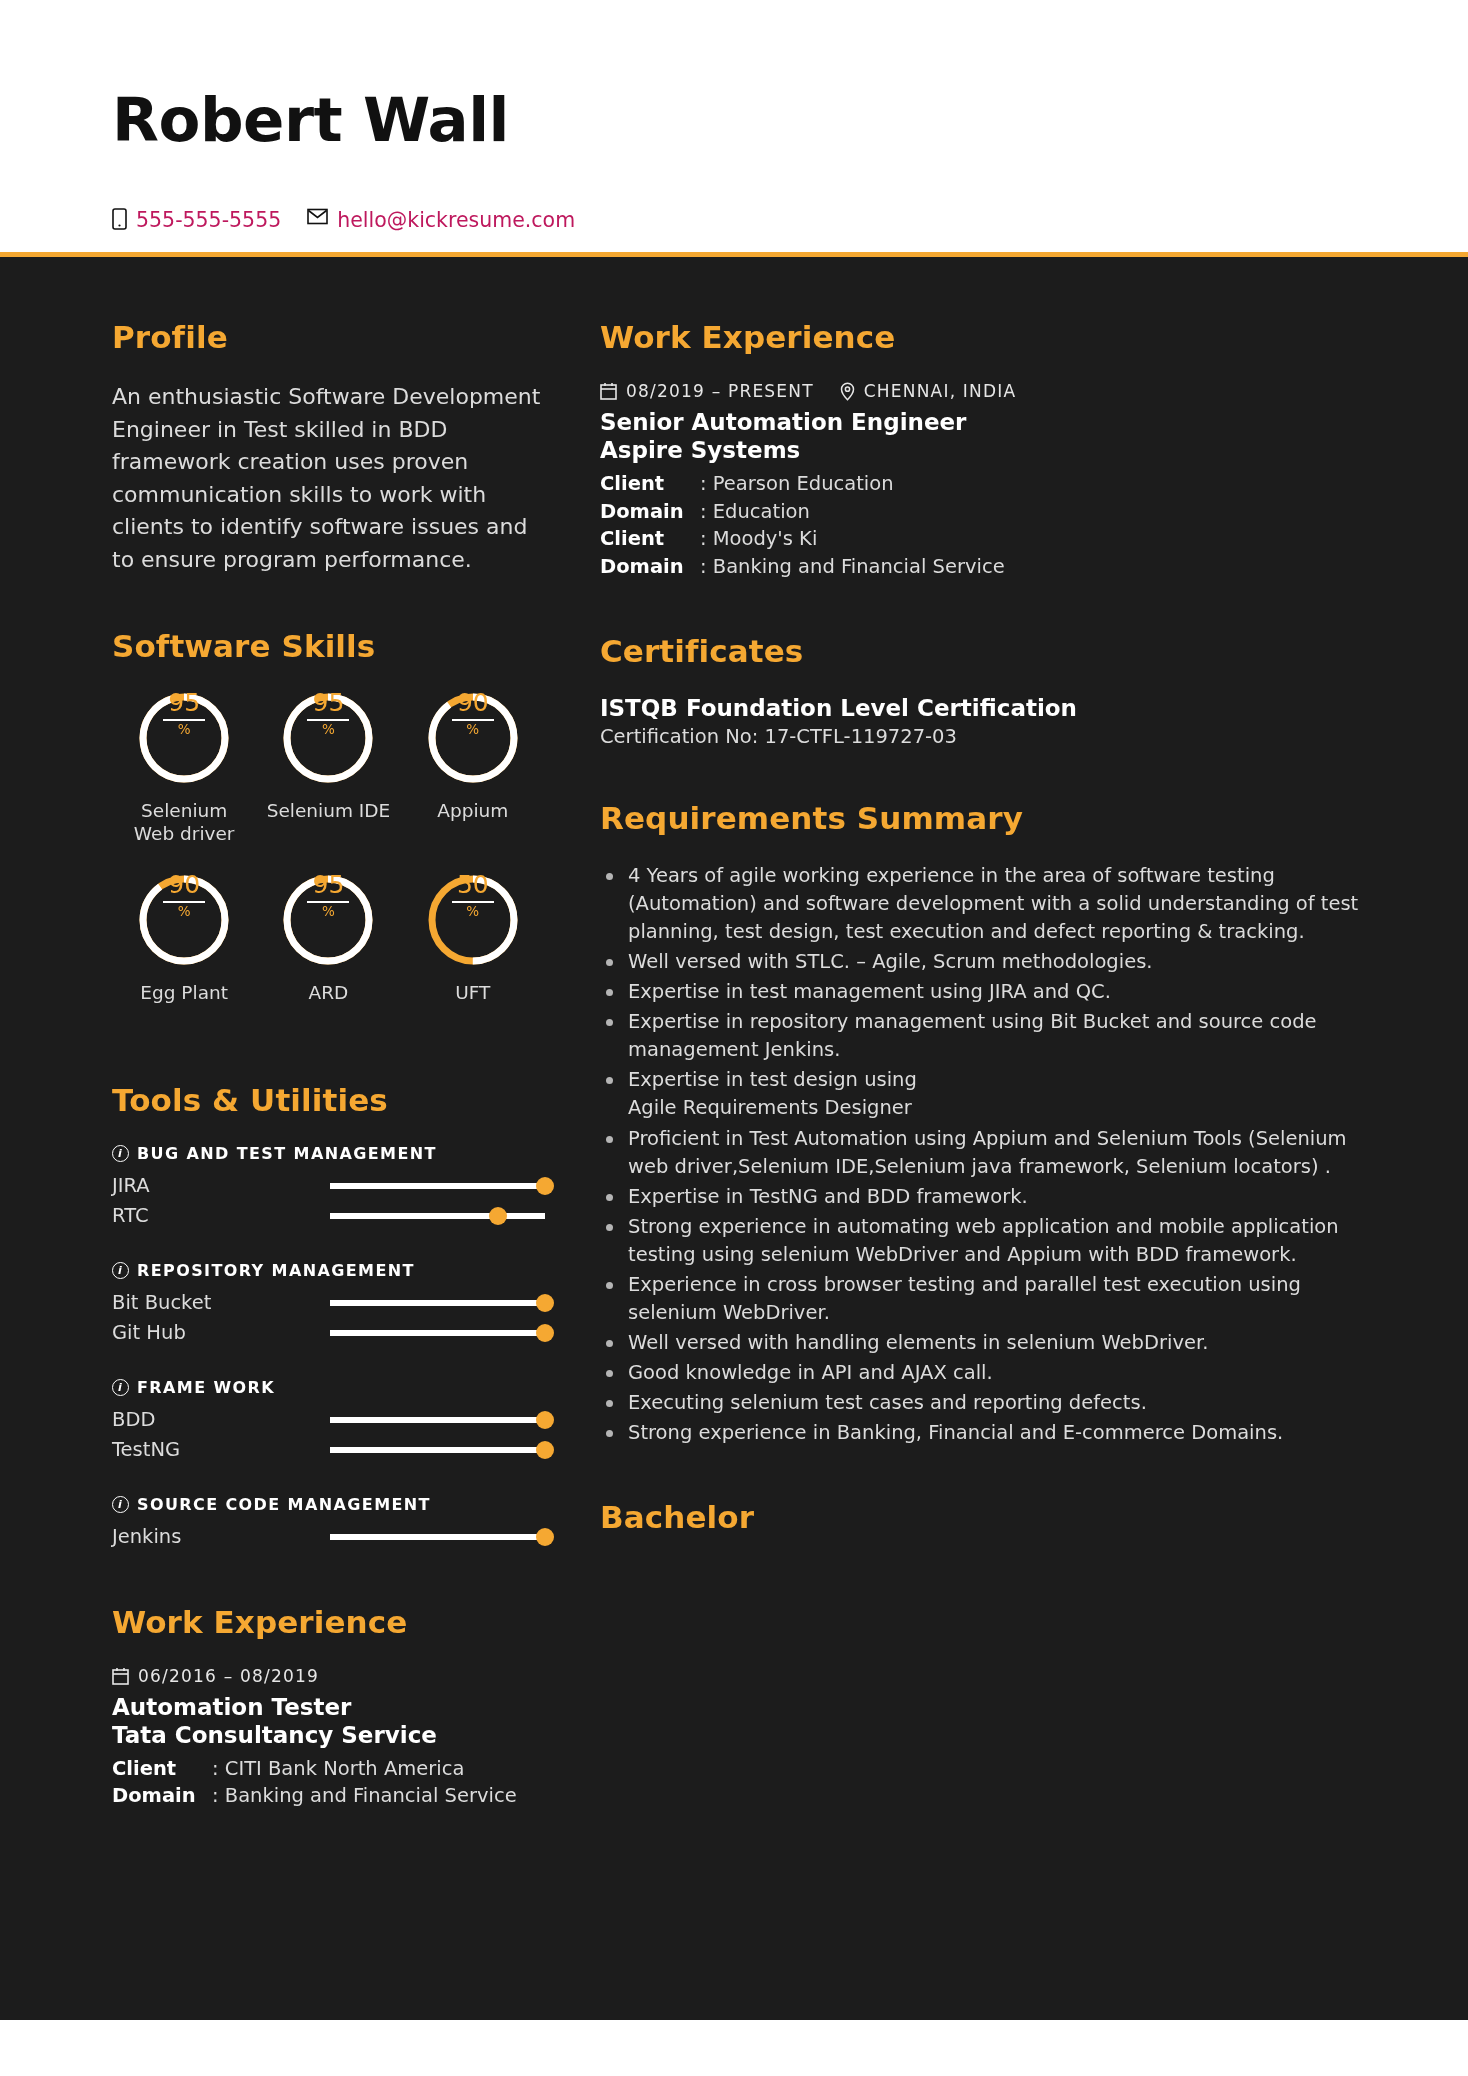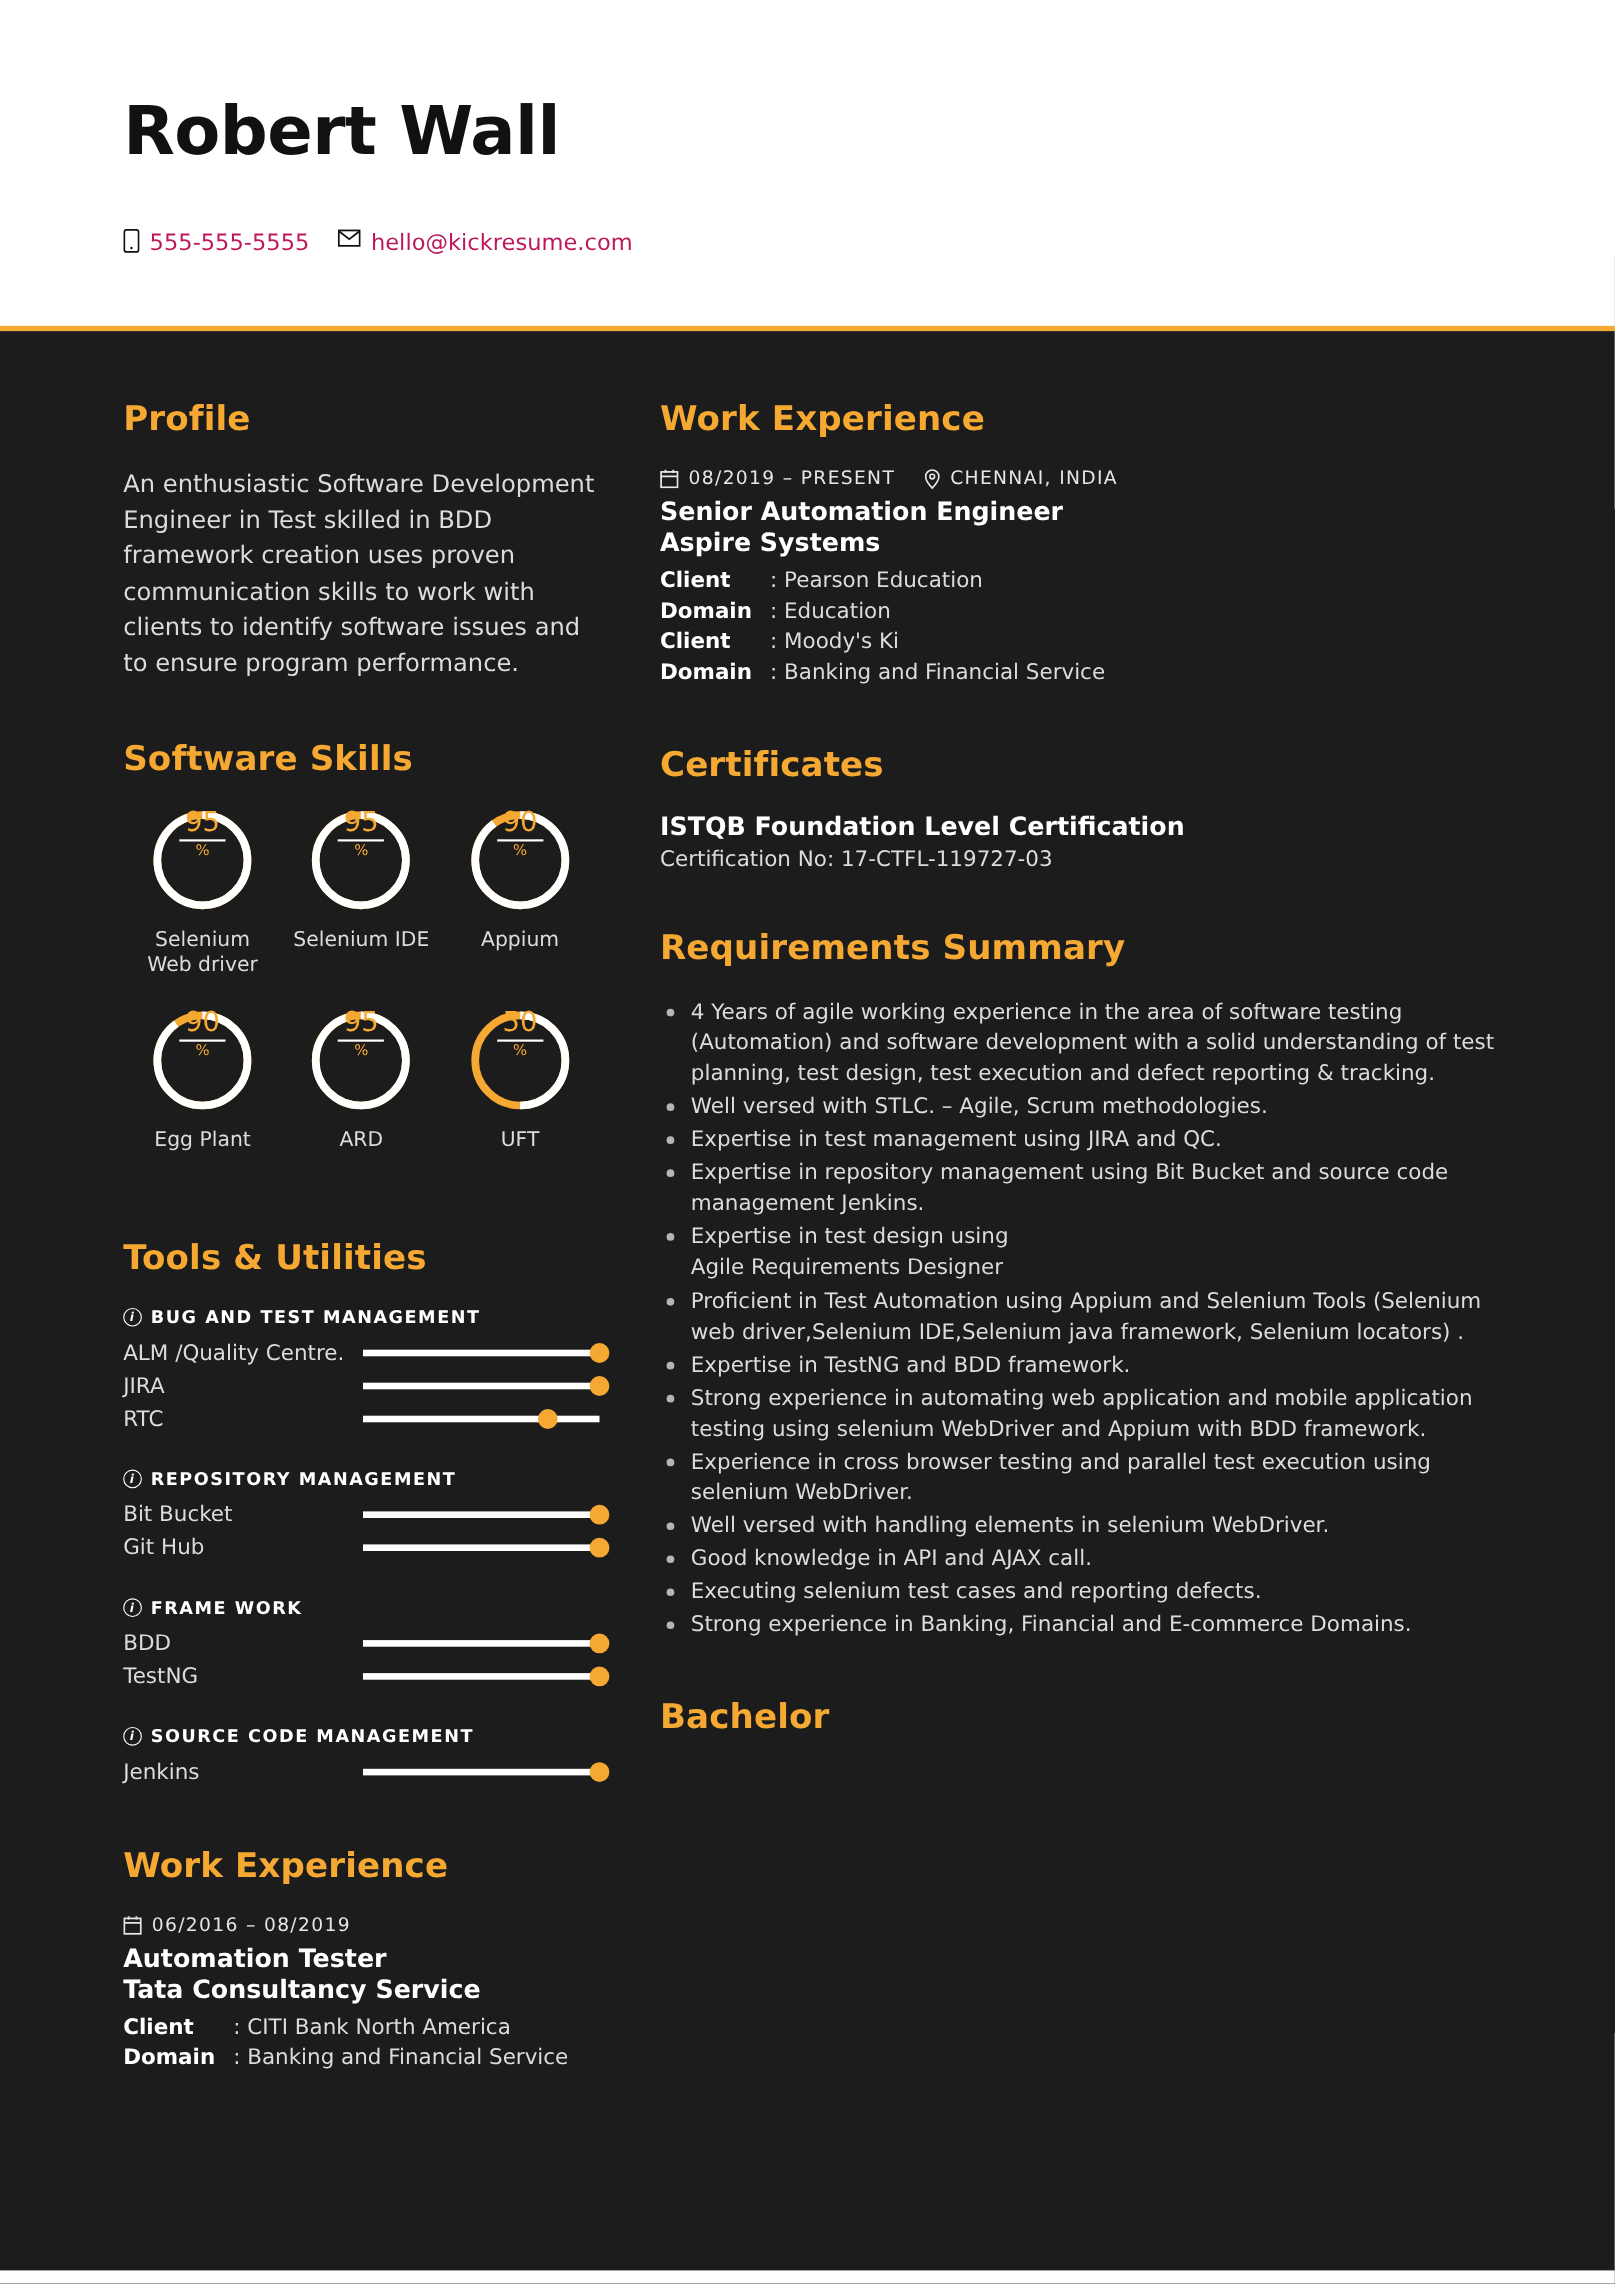--- a/index.html
+++ b/index.html
@@ -9,21 +9,21 @@
     background: #ffffff;
     width: 1468px;
     height: 2076px;
     position: relative;
     overflow: hidden;
   }
 
   
   .header {
     background: #ffffff;
-    height: 296px;
+    height: 252px;
     padding: 88px 12px 0 112px;
     position: relative;
   }
   .name {
     font-size: 61px;
     font-weight: bold;
     color: #111111;
     letter-spacing: -0.5px;
     line-height: 1.05;
   }
@@ -364,27 +364,20 @@
         </div>
     </div>
 
     <div class="block">
       <h2 class="sect">Tools &amp; Utilities</h2>
       <div id="tool-groups">
           <div class="tool-group">
             <div class="tool-head">
               <span class="info-ic">i</span>
               <span>BUG AND TEST MANAGEMENT</span>
-            </div>
-            <div class="tool-row">
-              <span class="tool-name">ALM /Quality Centre.</span>
-              <span class="slider">
-                <span class="slider-track"></span>
-                <span class="slider-knob" style="left:100%"></span>
-              </span>
             </div>
             <div class="tool-row">
               <span class="tool-name">JIRA</span>
               <span class="slider">
                 <span class="slider-track"></span>
                 <span class="slider-knob" style="left:100%"></span>
               </span>
             </div>
             <div class="tool-row">
               <span class="tool-name">RTC</span>

